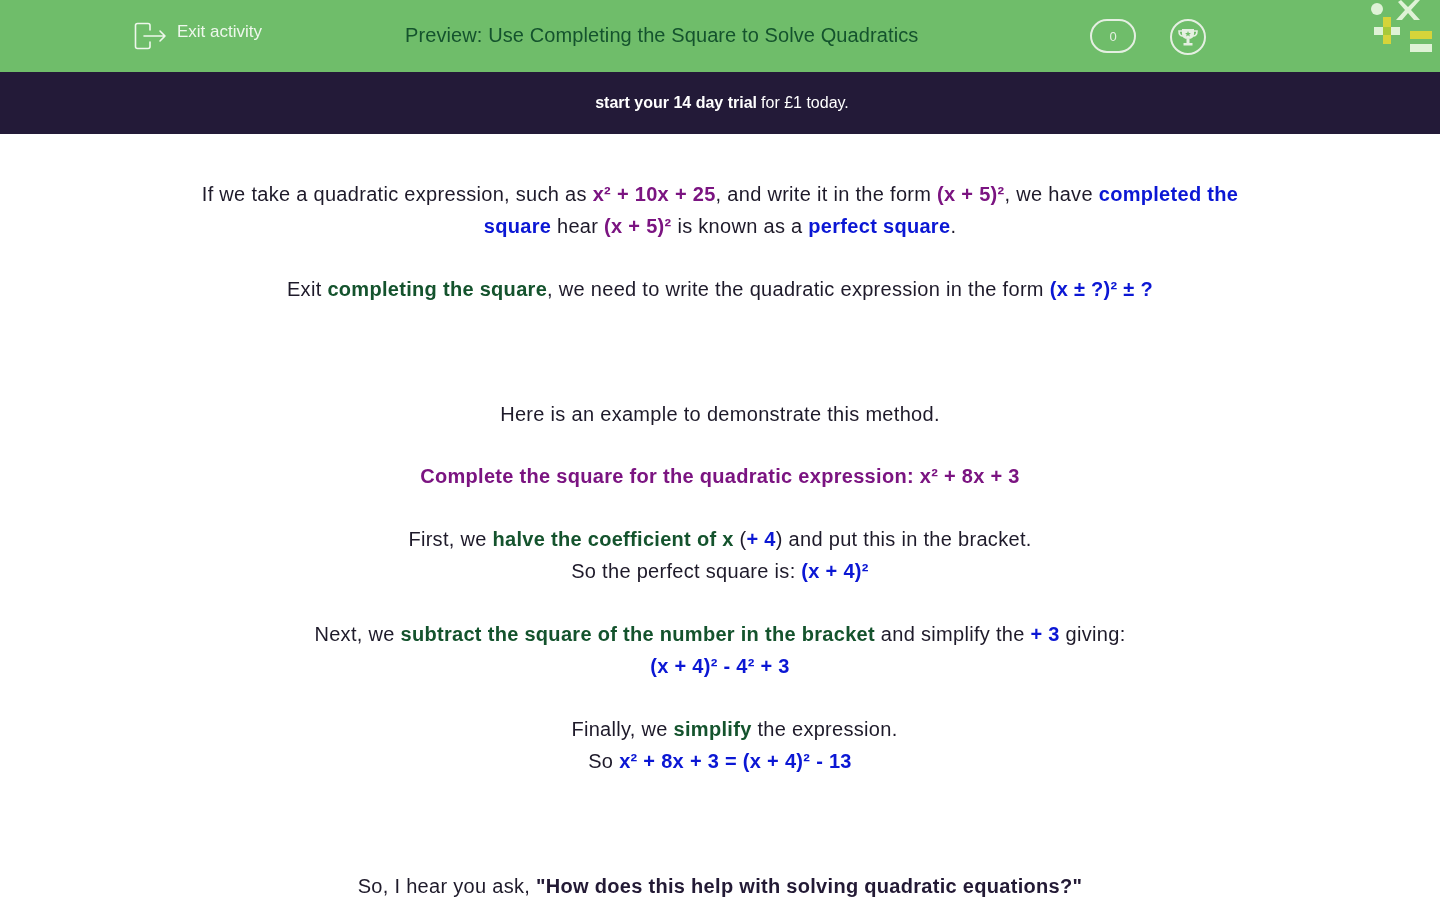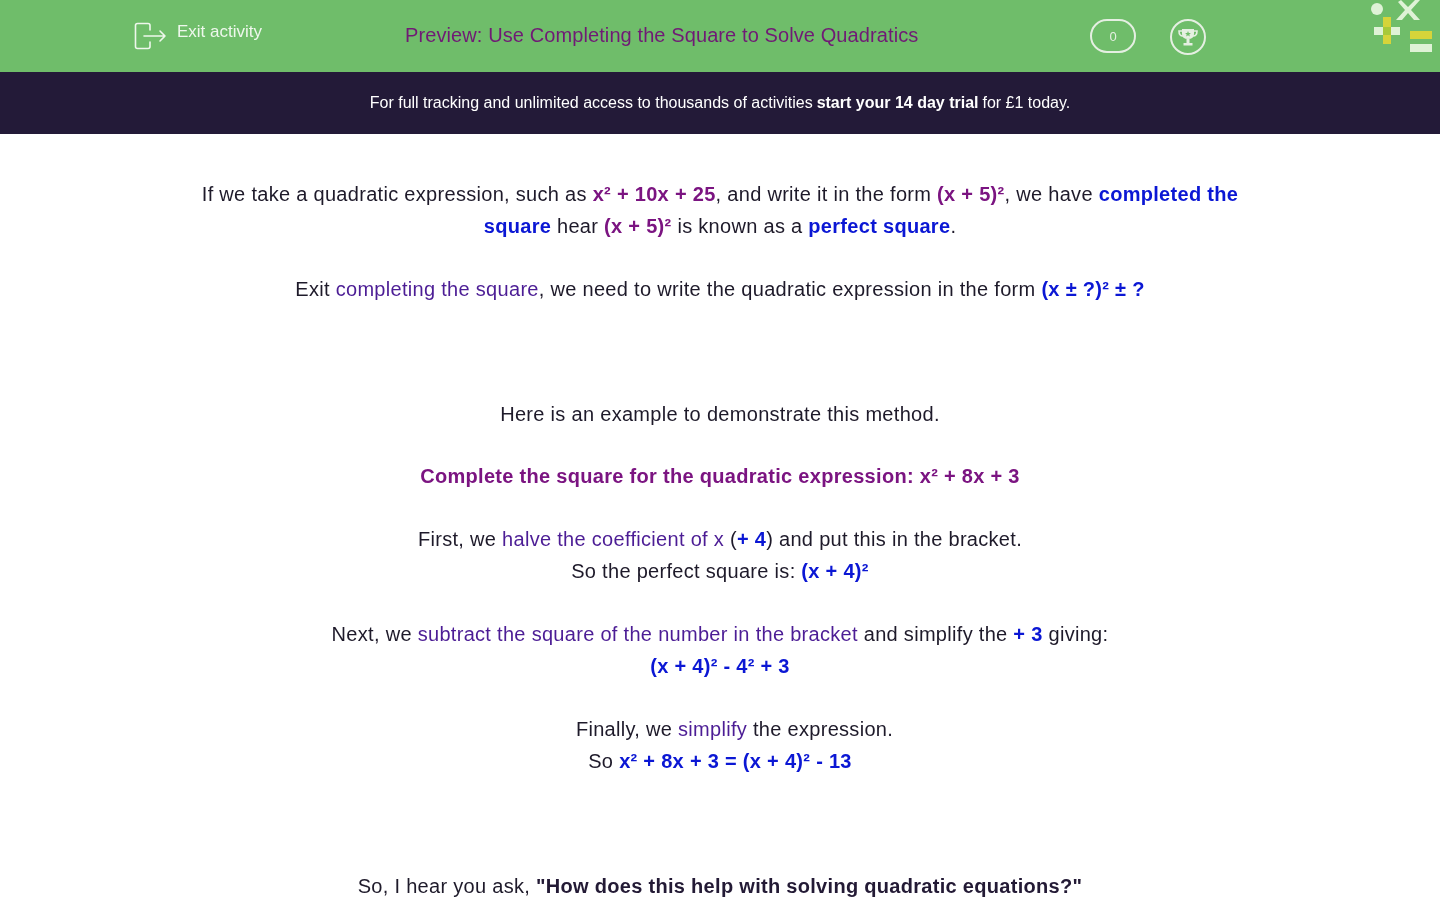--- a/index.html
+++ b/index.html
@@ -11,21 +11,21 @@
       background: #6fbd6a;
     }
     .exit-btn {
       position: absolute; left: 134px; top: 22px; height: 28px;
       display: flex; gap: 10px;
       color: #eef7ec; font-size: 17px; cursor: pointer;
     }
     .exit-btn svg { width: 33px; height: 28px; }
     .title {
       position: absolute; left: 405px; top: 24px;
-      color: #701a75; font-size: 20px; letter-spacing: 0.1px;
+      color: #14532d; font-size: 20px; letter-spacing: 0.1px;
     }
     .score-pill {
       position: absolute; left: 1090px; top: 19px; width: 46px; height: 34px;
       border: 2px solid #e5efe2; border-radius: 17px;
       color: #e5efe2; font-size: 13px; display: flex; align-items: center; justify-content: center;
     }
     .trophy-btn {
       position: absolute; left: 1170px; top: 19px; width: 36px; height: 36px;
       border: 2px solid #e5efe2; border-radius: 50%;
       display: flex; align-items: center; justify-content: center;
@@ -40,21 +40,21 @@
     .banner b { font-weight: bold; margin: 0 4px; }
 
     .content {
       position: absolute; left: 0; top: 134px; width: 1440px;
       text-align: center; font-size: 20px; line-height: 32px; letter-spacing: 0.3px;
       color: #1e1a2a;
     }
     .p { position: absolute; left: 0; width: 1440px; text-align: center; }
     .purple { color: #7b1481; font-weight: bold; }
     .blue { color: #0b17d4; font-weight: bold; }
-    .red { color: #4c1d95; font-weight: normal; }
+    .red { color: #14532d; font-weight: bold; }
     .dark { color: #231a35; font-weight: bold; }
     .wrap { display: inline-block; width: 1100px; }
   </style>
 </head>
 <body>
 
 <div class="topbar">
   <div class="exit-btn">
     <svg viewBox="0 0 33 28" fill="none" stroke="#eef7ec" stroke-width="1.6" stroke-linecap="round" stroke-linejoin="round">
       <path d="M16 8 V3.5 Q16 1.5 14 1.5 H3.5 Q1.5 1.5 1.5 3.5 V24.5 Q1.5 26.5 3.5 26.5 H14 Q16 26.5 16 24.5 V20"></path>
@@ -84,21 +84,20 @@
     <path d="M33 0 L40 7 L47 0 L52 0 L43 10 L52 20 L46 20 L40 13 L34 20 L28 20 L37 10 L30 2 Z" fill="#dff2d6"></path>
     <rect x="6" y="27" width="26" height="8" fill="#dff2d6"></rect>
     <rect x="15" y="17" width="8" height="27" fill="#d6d43a"></rect>
     <rect x="15" y="27" width="8" height="8" fill="#a8c93a"></rect>
     <rect x="42" y="31" width="22" height="8" fill="#d6d43a"></rect>
     <rect x="42" y="44" width="22" height="8" fill="#dff2d6"></rect>
   </svg>
 </div>
 
 <div class="banner">
-  <span>For full tracking and unlimited access to thousands of activities</span>
   <b>start your 14 day trial</b>
   <span>for £1 today.</span>
 </div>
 
 <div class="content">
   <div class="p" style="top:44px;">
     <span class="wrap">
       <span>If we take a quadratic expression, such as </span><span class="purple">x² + 10x + 25</span><span>, and write it in the form </span><span class="purple">(x + 5)²</span><span>, we have </span><span class="blue">completed the square</span><span> hear </span><span class="purple">(x + 5)²</span><span> is known as a </span><span class="blue">perfect square</span><span>.</span>
     </span>
   </div>

